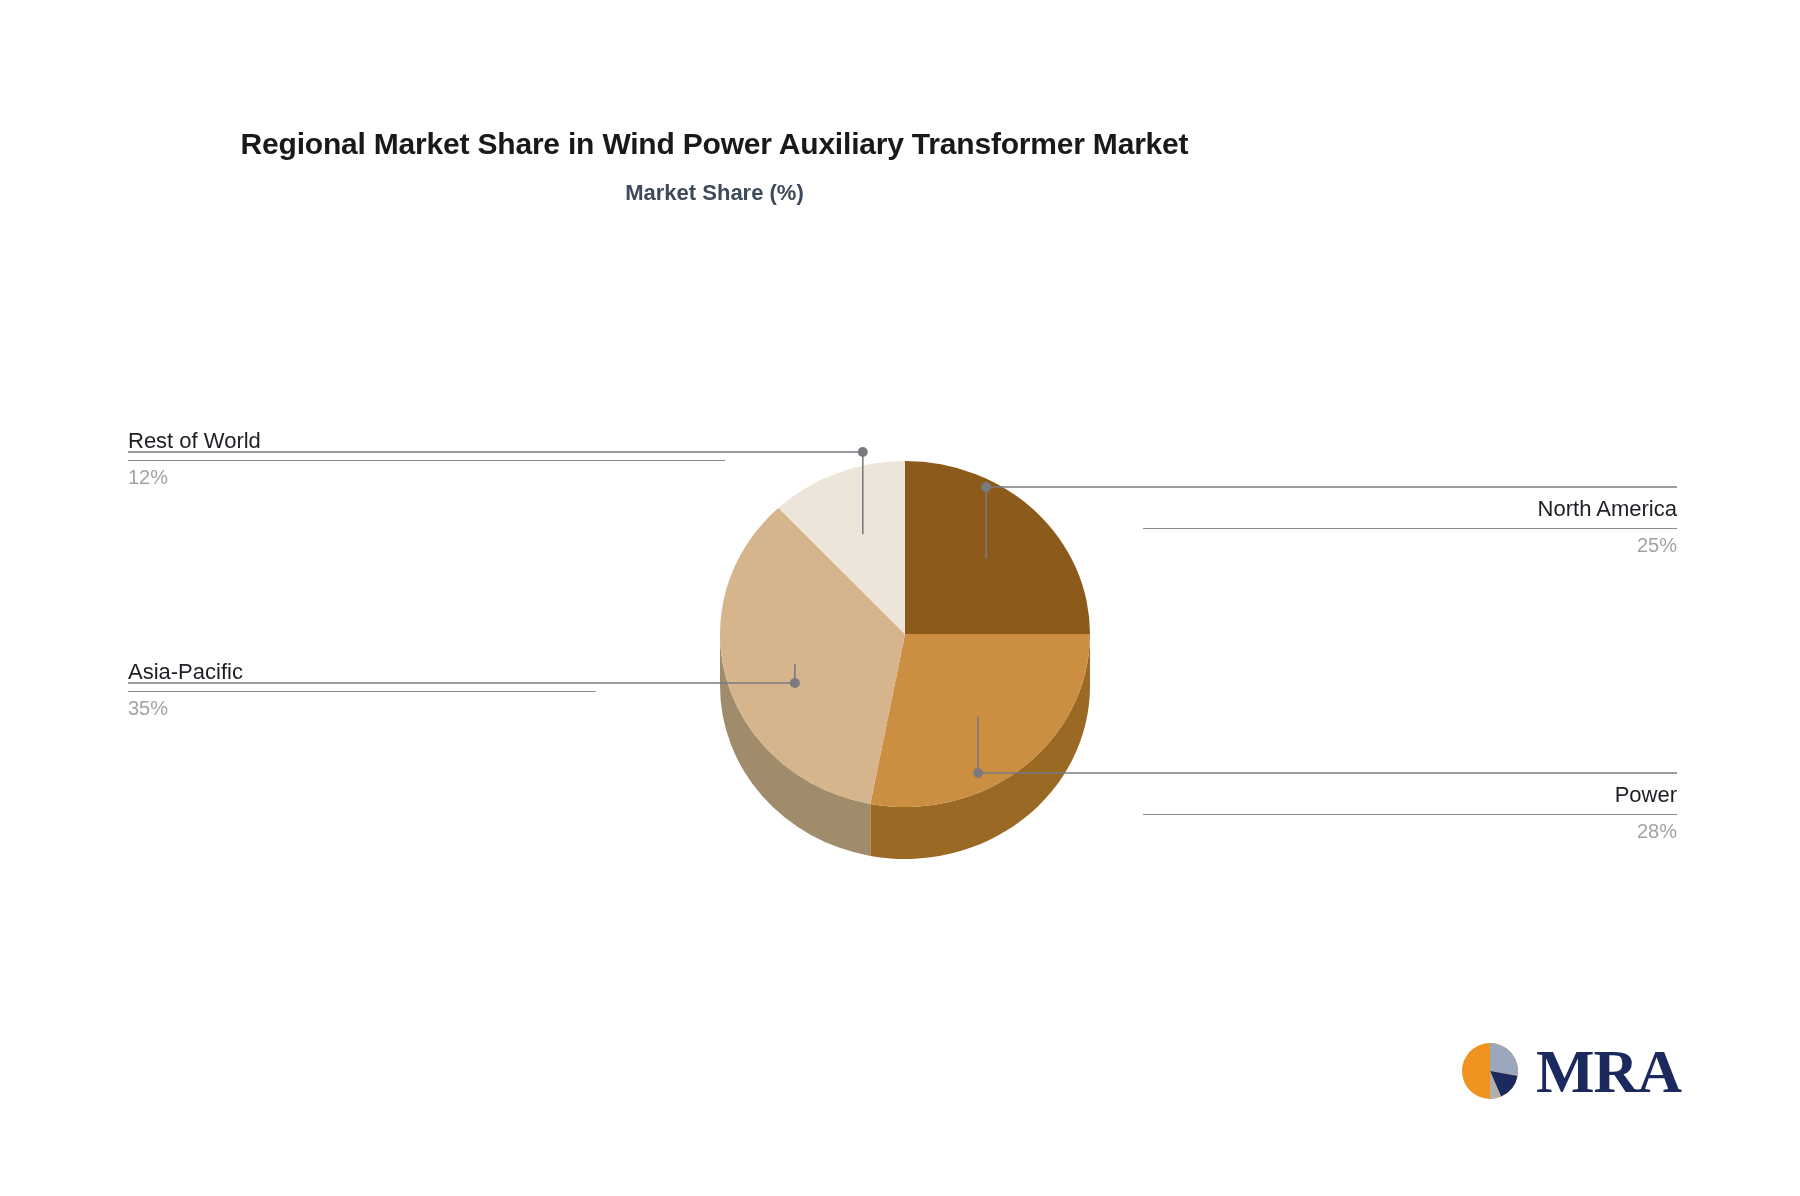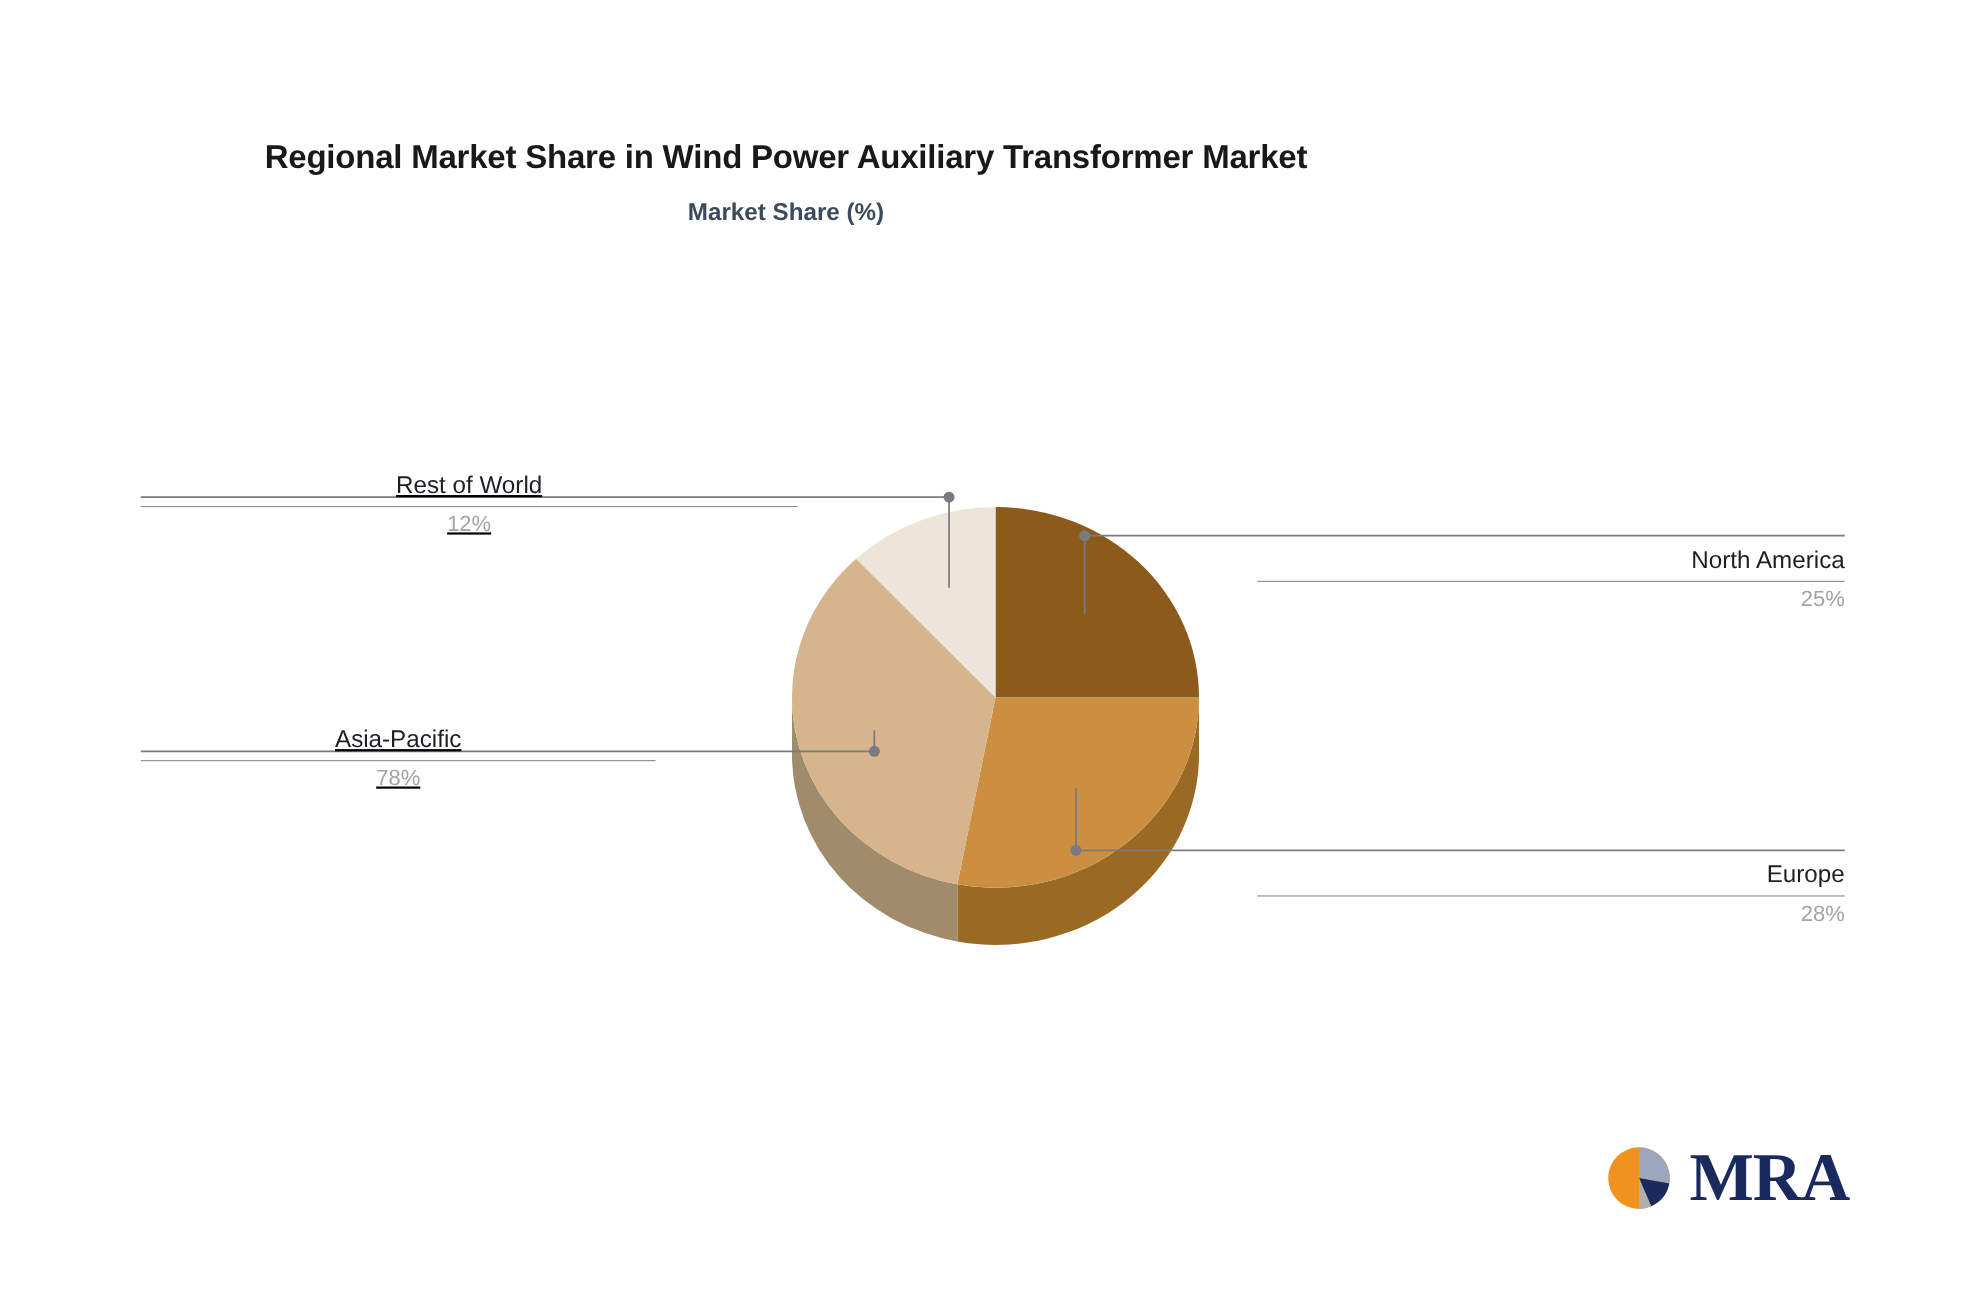--- a/index.html
+++ b/index.html
@@ -60,21 +60,21 @@
     height: 1px;
     background: #8a8a8a;
     margin: 5px 0 4px 0;
     width: 100%;
   }
   .callout .callout-value {
     font-size: 20px;
     color: #a3a3a3;
     line-height: 1.25;
   }
-  .callout.left  { text-align: center; text-decoration: underline; }
+  .callout.left  { text-align: left; }
   .callout.right { text-align: right; margin-top: 33px; }
 
   #callout-rest-of-world { left: 128px; top: 427px; width: 597px; }
   #callout-asia-pacific  { left: 128px; top: 658px; width: 468px; }
   #callout-north-america { left: 1143px; top: 462px; width: 534px; }
   #callout-europe        { left: 1143px; top: 748px; width: 534px; }
 
   
   #brand-logo {
     position: absolute;
@@ -145,31 +145,31 @@
 
 <div class="callout left" id="callout-rest-of-world">
   <div class="callout-name">Rest of World</div>
   <div class="callout-rule"></div>
   <div class="callout-value">12%</div>
 </div>
 
 <div class="callout left" id="callout-asia-pacific">
   <div class="callout-name">Asia-Pacific</div>
   <div class="callout-rule"></div>
-  <div class="callout-value">78%</div>
+  <div class="callout-value">35%</div>
 </div>
 
 <div class="callout right" id="callout-north-america">
   <div class="callout-name">North America</div>
   <div class="callout-rule"></div>
   <div class="callout-value">25%</div>
 </div>
 
 <div class="callout right" id="callout-europe">
-  <div class="callout-name">Europe</div>
+  <div class="callout-name">Power</div>
   <div class="callout-rule"></div>
   <div class="callout-value">28%</div>
 </div>
 
 <div id="brand-logo">
   <svg id="brand-logo-mark" width="62" height="62" viewBox="0 0 62 62">
     <circle cx="31" cy="31" r="28" fill="#F0931E"></circle>
     <path d="M31 31 L31 3 A28 28 0 0 1 58.5 36 Z" fill="#9AA7BC"></path>
     <path d="M31 31 L58.5 36 A28 28 0 0 1 42 56.5 Z" fill="#1B2A5E"></path>
     <path d="M31 31 L42 56.5 A28 28 0 0 1 31 59 Z" fill="#AFAFAF"></path>

